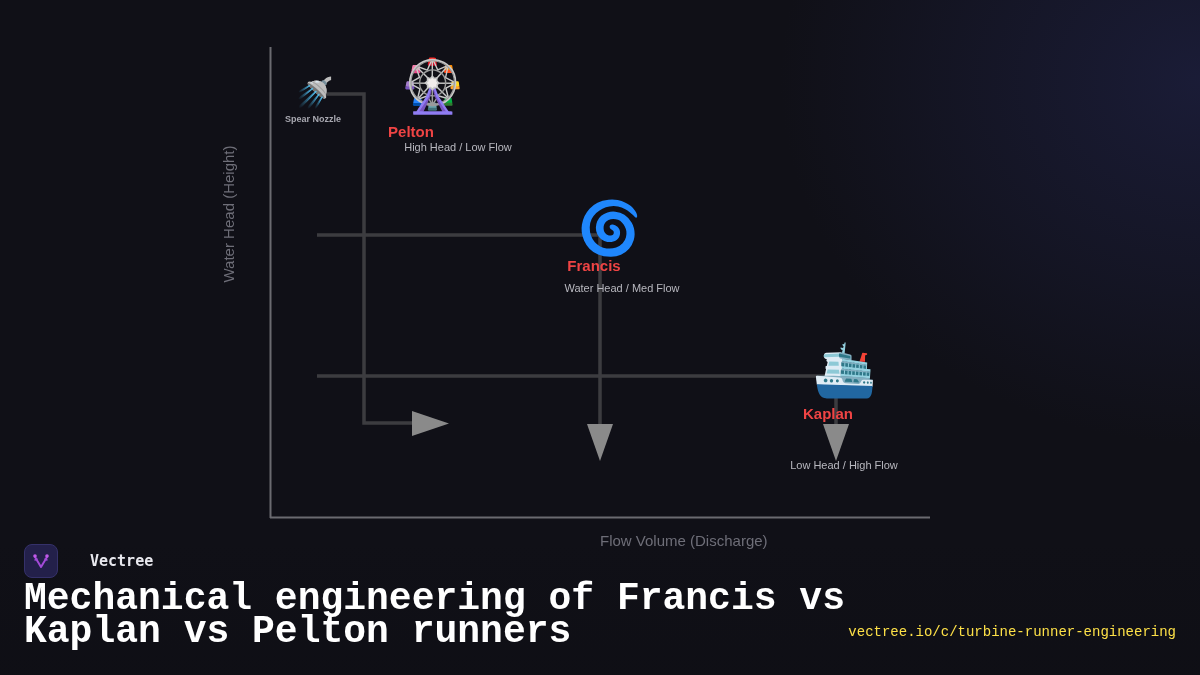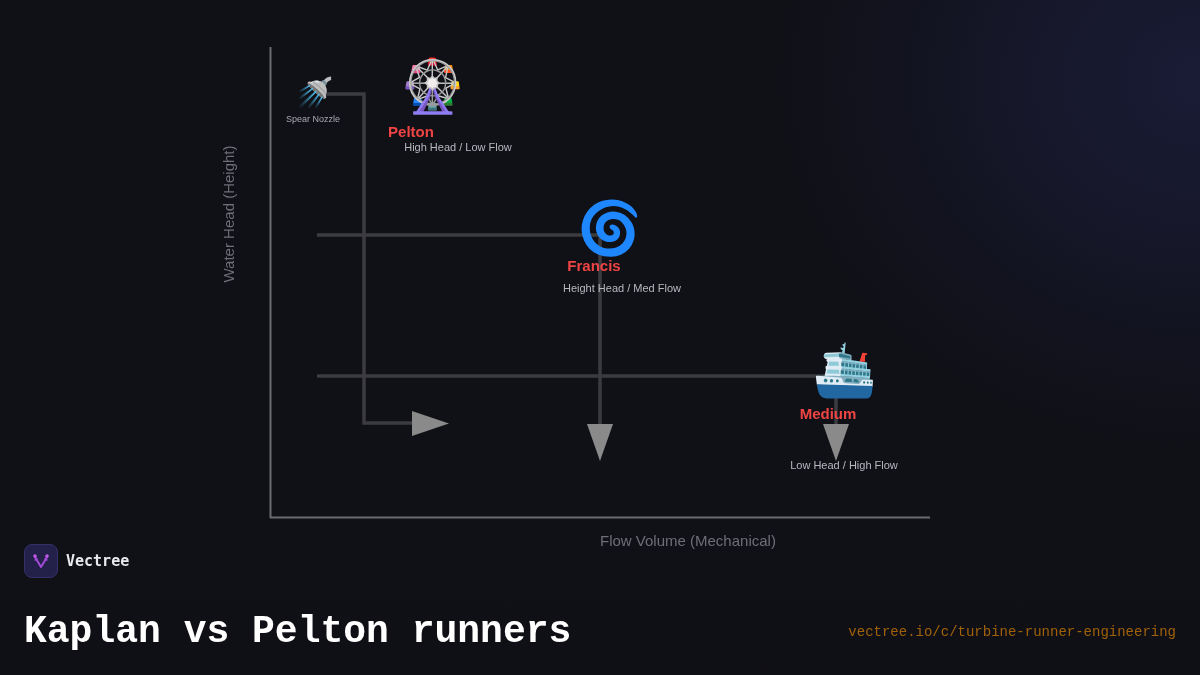--- a/index.html
+++ b/index.html
@@ -24,44 +24,45 @@
     position: absolute; color: #ef4444; font-weight: bold; font-size: 15px;
     white-space: nowrap; transform: translateX(-50%);
   }
   .node-sub {
     position: absolute; color: #b8b8bf; font-size: 11px;
     white-space: nowrap; transform: translateX(-50%);
   }
   .small-label {
     position: absolute; color: #a8a8b0; font-size: 9px; white-space: nowrap;
     transform: translateX(-50%);
+    font-weight: bold;
   }
   .axis-label {
     position: absolute; color: #6e6e78; font-size: 15px; white-space: nowrap;
   }
   .y-label { transform: translate(-50%, -50%) rotate(-90deg); }
   .brand {
     position: absolute; left: 24px; top: 544px; display: flex; align-items: center; gap: 8px;
   }
   .brand-logo {
     width: 32px; height: 32px; border-radius: 8px;
     background: #23204a; border: 1px solid #35316a;
     display: flex; align-items: center; justify-content: center;
   }
   .brand-name {
-    color: #e8e8ee; font-family: "DejaVu Sans Mono", monospace; font-weight: bold; font-size: 15px;
+    color: #e8e8ee; font-family: "DejaVu Sans Mono", monospace; font-weight: bold; font-size: 15px; margin-left: 24px;
   }
   .title {
     position: absolute; left: 24px; top: 582px; margin: 0;
     color: #ffffff; font-family: "Liberation Mono", monospace; font-weight: bold;
     font-size: 38px; line-height: 33px; letter-spacing: 0px;
   }
   .url {
     position: absolute; right: 24px; top: 624px;
-    color: #a16207; font-family: "Liberation Mono", monospace; font-size: 14px;
+    color: #fde047; font-family: "Liberation Mono", monospace; font-size: 14px;
   }
 </style>
 </head>
 <body>
 
 <div class="bg-glow"></div>
 
 <svg class="diagram" width="1200" height="675">
 
   <line x1="270.5" y1="47" x2="270.5" y2="518" stroke="#6a6a70" stroke-width="2"></line>
@@ -74,47 +75,47 @@
   <line x1="600" y1="235" x2="600" y2="428" stroke="#3c3c40" stroke-width="3.5"></line>
   <polygon points="587,424 613,424 600,461" fill="#8a8a8a"></polygon>
 
   <line x1="317" y1="376" x2="836" y2="376" stroke="#3c3c40" stroke-width="3.5"></line>
   <line x1="836" y1="376" x2="836" y2="428" stroke="#3c3c40" stroke-width="3.5"></line>
   <polygon points="823,424 849,424 836,461" fill="#8a8a8a"></polygon>
 </svg>
 
 <div class="axis-label y-label" style="left:228px; top:214px;">Water Head (Height)</div>
 
-<div class="axis-label" style="left:600px; top:532px;">Flow Volume (Mechanical)</div>
+<div class="axis-label" style="left:600px; top:532px;">Flow Volume (Discharge)</div>
 
 <div class="emoji" style="left:296px; top:78px; font-size:30px;">🚿</div>
 <div class="small-label" style="left:313px; top:114px;">Spear Nozzle</div>
 
 <div class="emoji" style="left:400px; top:60px; font-size:52px;">🎡</div>
 <div class="node-title" style="left:411px; top:123px;">Pelton</div>
 <div class="node-sub" style="left:458px; top:141px;">High Head / Low Flow</div>
 
 <div class="emoji" style="left:577px; top:202px; font-size:52px;">🌀</div>
 <div class="node-title" style="left:594px; top:257px;">Francis</div>
-<div class="node-sub" style="left:622px; top:282px;">Height Head / Med Flow</div>
+<div class="node-sub" style="left:622px; top:282px;">Water Head / Med Flow</div>
 
 <div class="emoji" style="left:812px; top:344px; font-size:52px;">🛳️</div>
-<div class="node-title" style="left:828px; top:405px;">Medium</div>
+<div class="node-title" style="left:828px; top:405px;">Kaplan</div>
 <div class="node-sub" style="left:844px; top:423px;margin-top:36px;">Low Head / High Flow</div>
 
 <div class="brand">
   <div class="brand-logo">
     <svg width="20" height="20" viewBox="0 0 20 20">
       <path d="M4 6 L10 16 L16 6" fill="none" stroke="#a24ad8" stroke-width="2" stroke-linecap="round" stroke-linejoin="round"></path>
       <circle cx="4" cy="5" r="1.8" fill="#c05ae8"></circle>
       <circle cx="16" cy="5" r="1.8" fill="#c05ae8"></circle>
       <path d="M4 9 L6 8 M16 9 L14 8" stroke="#a24ad8" stroke-width="1.5" stroke-linecap="round"></path>
     </svg>
   </div>
   <span class="brand-name">Vectree</span>
 </div>
 
 <h1 class="title">
-  <br>
+  <span>Mechanical engineering of Francis vs</span><br>
   <span>Kaplan vs Pelton runners</span>
 </h1>
 
 <div class="url">vectree.io/c/turbine-runner-engineering</div>
 
 </body></html>

